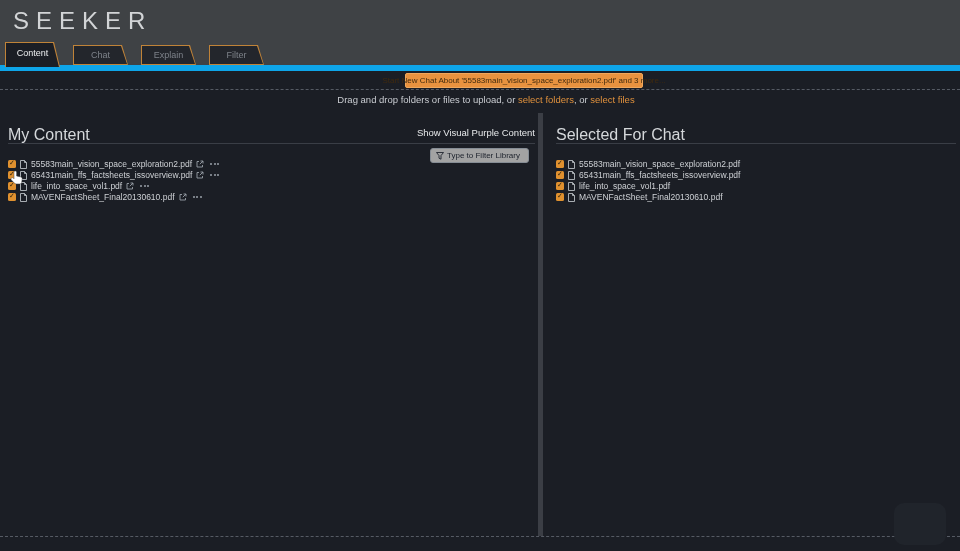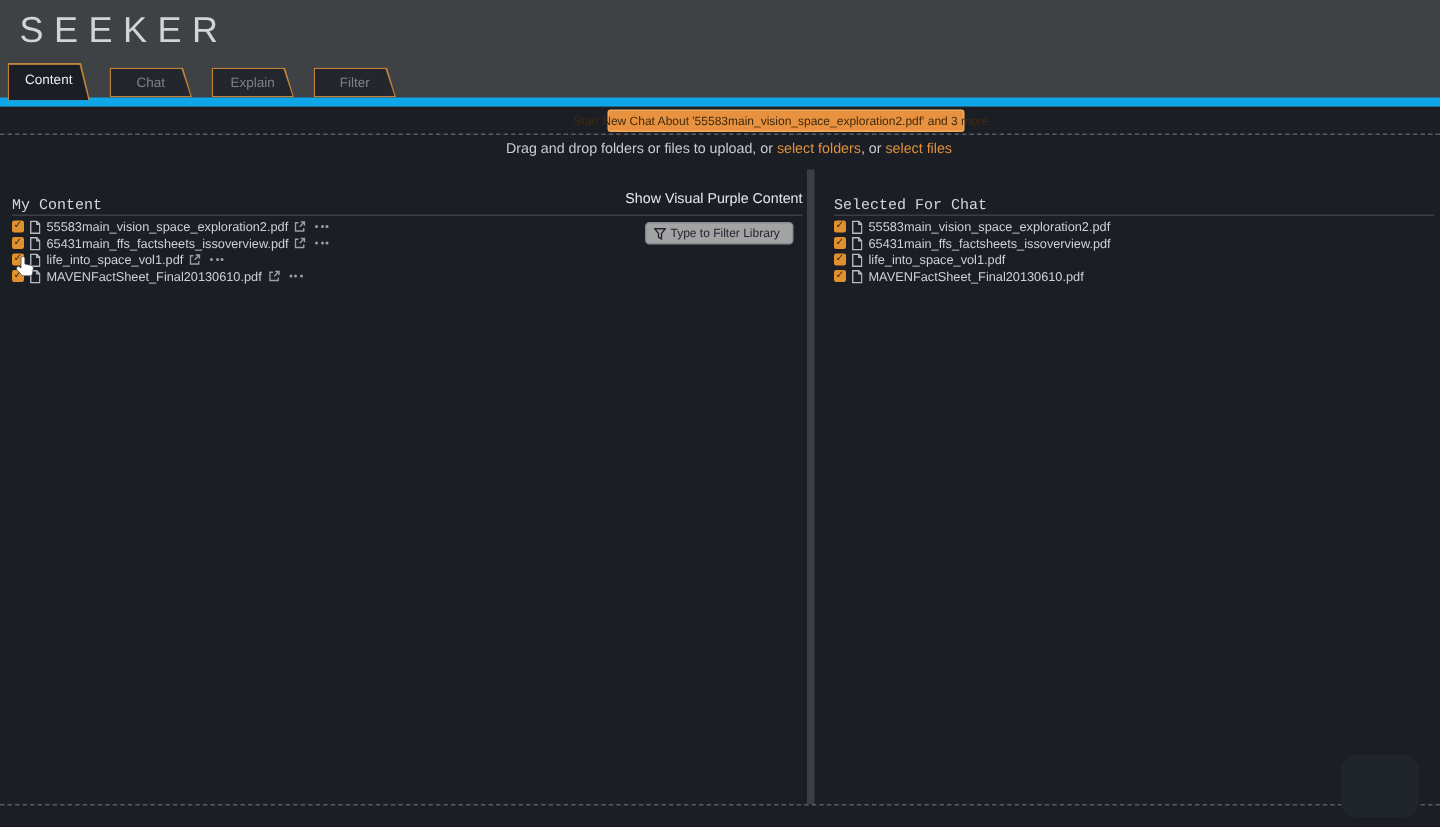--- a/index.html
+++ b/index.html
@@ -35,27 +35,27 @@
   .netgraph { position:absolute; inset:0; z-index:0; pointer-events:none; }
 
   
   .panel-divider { position:absolute; left:538px; top:23px; bottom:0; width:5px; background:#3b3e45; z-index:2; }
 
   .panel { position:absolute; top:36px; bottom:0; z-index:2; }
   .panel.left  { left:8px;   width:527px; }
   .panel.right { left:556px; width:400px; }
 
   .panel-head { position:relative; height:18px; border-bottom:1px solid #3a3e46; }
-  .panel-title { font-size:10px; color:#d5d8db;font-family:Liberation Mono, monospace; }
+  .panel-title { font-size:16px; color:#d5d8db; }
   .panel-toggle { position:absolute; right:0; top:1px; font-size:9.5px; color:#e6e8ea; cursor:pointer; }
 
   .filter-box { position:absolute; right:6px; top:22px; width:99px; height:15px; background:#a3a3a3; border:1px solid #868d95; border-radius:3px; display:flex; align-items:center; gap:3px; padding:0 5px; cursor:text; }
   .filter-box span { font-size:8px; color:#20252f; white-space:nowrap; }
 
-  .file-list { margin-top:3px; display:flex; flex-direction:column; gap:3px; }
+  .file-list { margin-top:16px; display:flex; flex-direction:column; gap:3px; }
   .file-row { display:flex; align-items:center; gap:4px; height:8px; }
   .chk { width:8px; height:8px; background:#e0912f; border-radius:1.5px; position:relative; cursor:pointer; flex:0 0 auto; }
   .chk::after { content:"✓"; position:absolute; left:1px; top:-1px; font-size:7px; color:#33250f; font-weight:bold; }
   .fname { font-size:8.5px; color:#ced1d5; white-space:nowrap; cursor:pointer; }
   .row-icon { display:flex; align-items:center; flex:0 0 auto; }
   .more-dots { display:flex; gap:1.5px; margin-left:2px; cursor:pointer; }
   .more-dots b { width:2px; height:2px; border-radius:50%; background:#9aa0a8; }
 
   .footer-blob { position:absolute; right:14px; bottom:6px; width:52px; height:42px; background:#20242b; border-radius:10px; z-index:1; }
 

